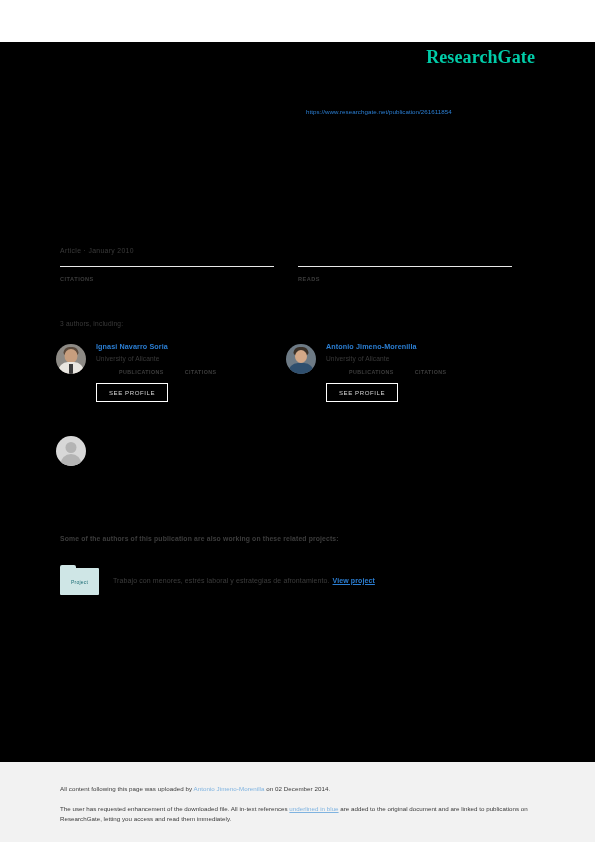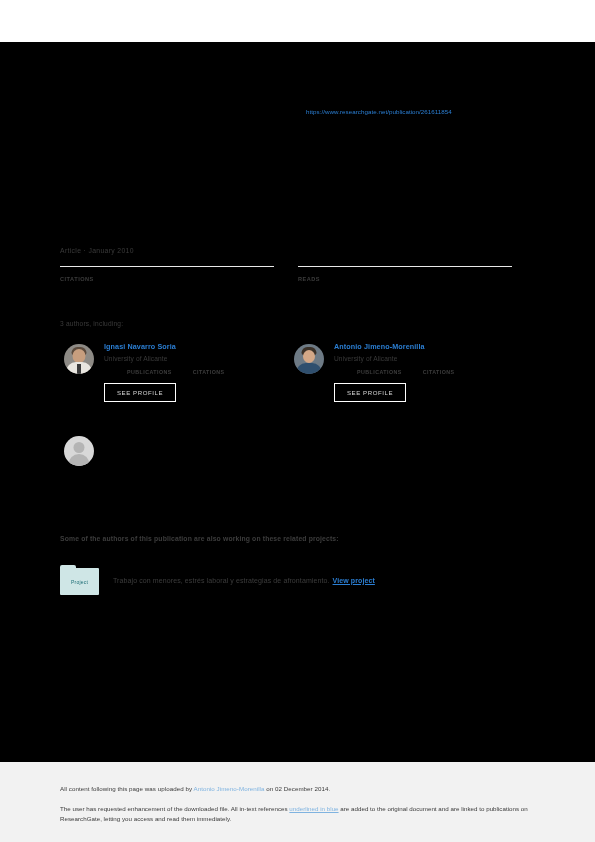--- a/index.html
+++ b/index.html
@@ -122,21 +122,21 @@
     top: 320px;
     left: 60px;
     font-size: 6.6px;
     color: #3b3b3b;
     letter-spacing: 0.2px;
   }
 
   .authors-grid {
     position: absolute;
     top: 340px;
-    left: 64px;
+    left: 56px;
     width: 460px;
   }
   .author-row {
     display: flex;
     gap: 0px;
   }
   .author-cell {
     width: 238px;
     display: flex;
     align-items: flex-start;
@@ -306,20 +306,21 @@
   .footer-line2 a { color: #7fb3e0; text-decoration: underline; }
 </style>
 </head>
 <body>
 
 <div class="page">
 
   <div class="top-band"></div>
   <div class="body-dark"></div>
 
+  <div class="brand">ResearchGate</div>
 
   <div class="url-line">https://www.researchgate.net/publication/261611854</div>
 
   <div class="title-block"></div>
 
   <div class="article-meta">Article · January 2010</div>
 
   <div class="stats">
     <div class="stat-col">
       <div class="stat-value"></div>

